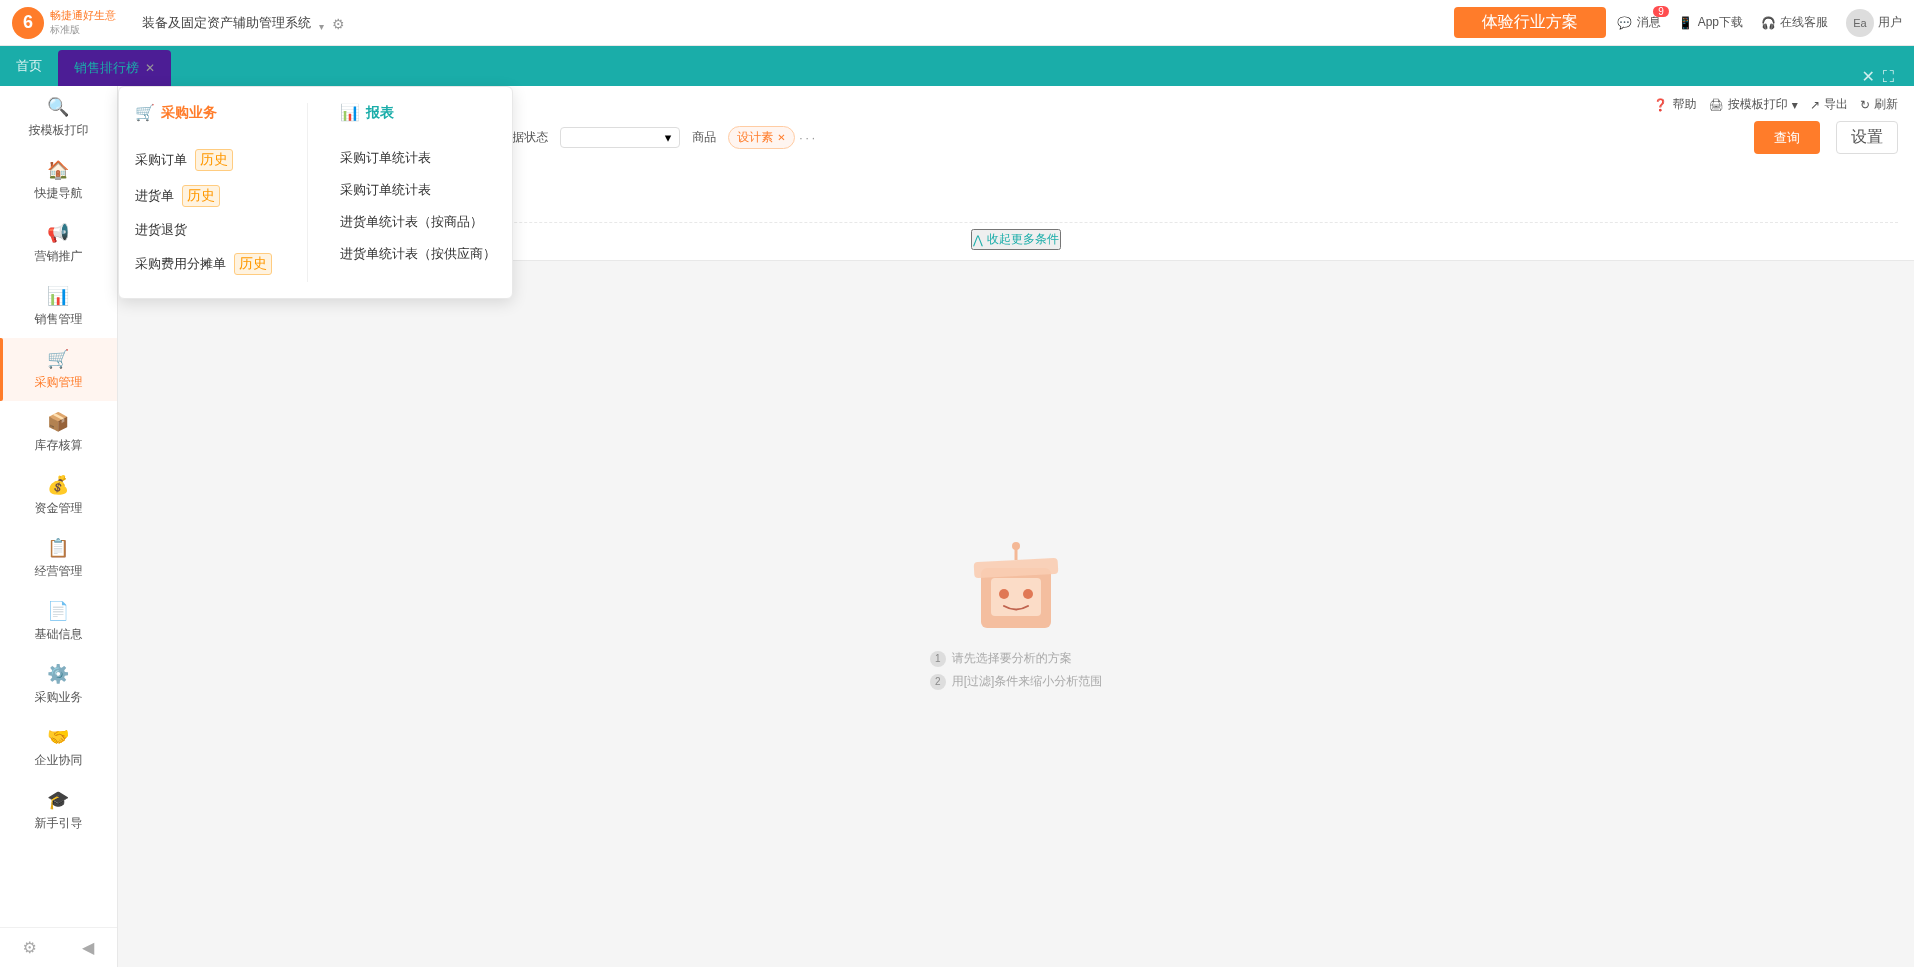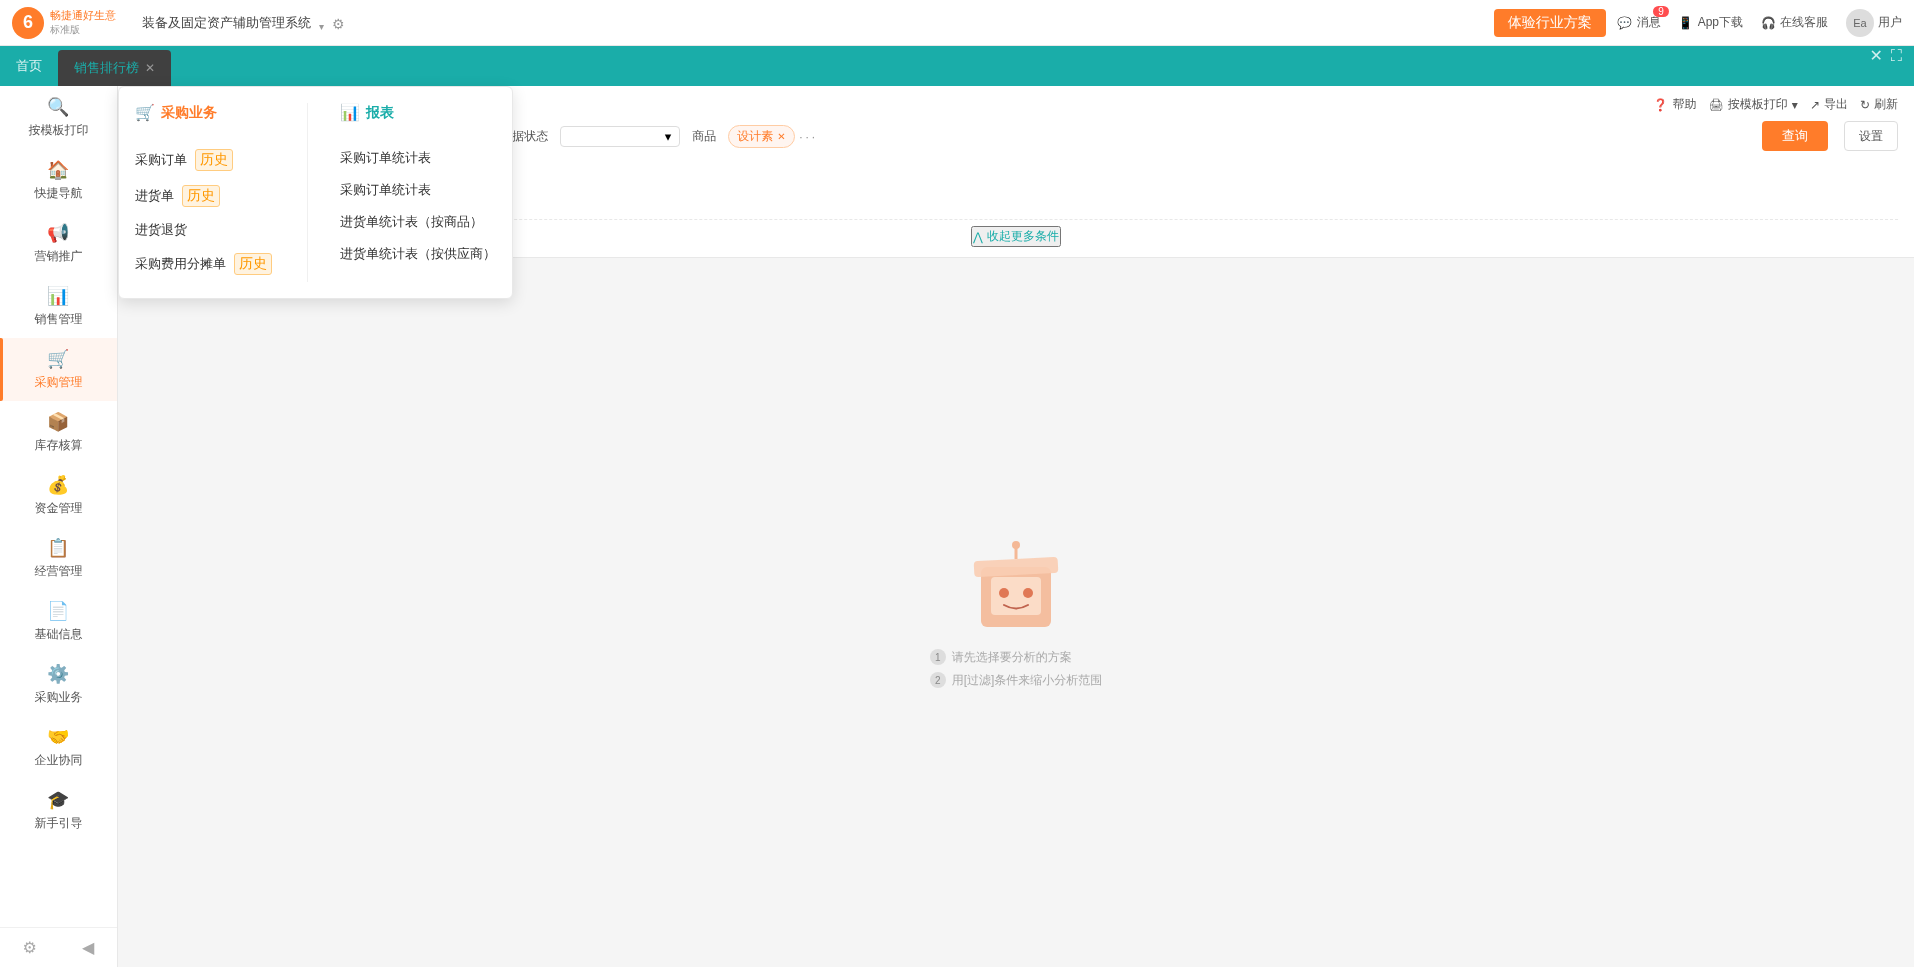--- a/index.html
+++ b/index.html
@@ -8,30 +8,30 @@
     
     .top-bar { height: 46px; background: #fff; display: flex; align-items: center; padding: 0 12px; border-bottom: 1px solid #e8e8e8; flex-shrink: 0; gap: 12px; }
     .logo-area { width: 118px; display: flex; align-items: center; gap: 6px; flex-shrink: 0; }
     .logo-icon { width: 32px; height: 32px; background: #ff7c2a; border-radius: 50%; display: flex; align-items: center; justify-content: center; color: #fff; font-size: 18px; font-weight: bold; }
     .logo-text { font-size: 11px; color: #ff7c2a; line-height: 1.3; }
     .logo-badge { font-size: 10px; color: #999; }
     .app-title { color: #333; font-size: 13px; flex: 1; display: flex; align-items: flex-end; gap: 8px; }
     .app-title-text { color: #444; }
     .title-arrow { color: #999; font-size: 10px; }
     .gear-icon { color: #999; font-size: 14px; cursor: pointer; }
-    .trial-btn { background: #ff7c2a; color: #fff; border: none; border-radius: 4px; padding: 5px 14px; font-size: 14px; cursor: pointer; white-space: nowrap; }
+    .trial-btn { background: #ff7c2a; color: #fff; border: none; border-radius: 4px; padding: 5px 28px; font-size: 16px; cursor: pointer; white-space: nowrap; }
     .top-right { margin-left: auto; display: flex; align-items: center; gap: 18px; color: #555; font-size: 12px; }
     .top-right-item { display: flex; align-items: center; gap: 4px; cursor: pointer; position: relative; }
     .badge { background: #ff4d4f; color: #fff; border-radius: 10px; font-size: 10px; padding: 0 5px; position: absolute; top: -8px; right: -8px; }
     .avatar-circle { width: 28px; height: 28px; background: #ddd; border-radius: 50%; display: flex; align-items: center; justify-content: center; font-size: 11px; color: #666; }
 
     
-    .tab-bar { height: 40px; background: #1aada9; display: flex; align-items: flex-start; padding: 0 0 0 0; flex-shrink: 0; }
+    .tab-bar { height: 40px; background: #1aada9; display: flex; align-items: flex-end; padding: 0 8px 0 0; flex-shrink: 0; }
     .tab-item { height: 40px; padding: 0 16px; display: flex; align-items: center; cursor: pointer; font-size: 13px; color: rgba(255,255,255,0.85); gap: 6px; }
-    .tab-item.active { background: #404040; color: #1aada9; border-radius: 4px 4px 0 0; margin-top: 4px; height: 36px; }
+    .tab-item.active { background: #4c1d95; color: #1aada9; border-radius: 4px 4px 0 0; margin-top: 4px; height: 36px; }
     .tab-close { font-size: 12px; color: #999; cursor: pointer; }
     .tab-right { margin-left: auto; display: flex; align-items: center; gap: 8px; padding-right: 12px; color: rgba(255,255,255,0.8); }
     .tab-right-icon { cursor: pointer; font-size: 16px; }
 
     
     .main-layout { display: flex; flex: 1; overflow: hidden; }
 
     
     .sidebar { width: 118px; background: #fff; border-right: 1px solid #e8e8e8; display: flex; flex-direction: column; flex-shrink: 0; overflow-y: auto; }
     .sidebar-item { display: flex; flex-direction: column; align-items: center; padding: 10px 0; cursor: pointer; color: #555; font-size: 12px; gap: 4px; position: relative; }
@@ -52,21 +52,21 @@
     .filter-label { color: #555; font-size: 12px; white-space: nowrap; }
     .filter-input { border: 1px solid #ddd; border-radius: 4px; padding: 4px 8px; font-size: 12px; color: #333; min-width: 80px; }
     .filter-date-group { display: flex; align-items: center; gap: 4px; }
     .date-shortcut { color: #1aada9; font-size: 12px; cursor: pointer; }
     .filter-tag { display: inline-flex; align-items: center; gap: 4px; background: #fff5f0; border: 1px solid #ffcca3; border-radius: 12px; padding: 2px 8px; font-size: 12px; color: #ff7c2a; }
     .filter-tag-close { cursor: pointer; font-size: 10px; }
     .filter-more-dots { color: #999; cursor: pointer; letter-spacing: 2px; }
     .toolbar-right { margin-left: auto; display: flex; align-items: center; gap: 12px; }
     .toolbar-btn { display: flex; align-items: center; gap: 4px; color: #555; font-size: 12px; cursor: pointer; }
     .query-btn { background: #ff7c2a; color: #fff; border: none; border-radius: 4px; padding: 6px 20px; font-size: 13px; cursor: pointer; }
-    .setting-btn { border: 1px solid #ddd; background: #fff; color: #555; border-radius: 4px; padding: 5px 14px; font-size: 12px; cursor: pointer; }
+    .setting-btn { border: 1px solid #ddd; background: #fff; color: #555; border-radius: 4px; padding: 5px 14px; font-size: 16px; cursor: pointer; }
     .collapse-btn { display: flex; align-items: center; gap: 4px; color: #1aada9; font-size: 12px; cursor: pointer; margin: 0 auto; }
     .filter-divider { border: none; border-top: 1px dashed #e8e8e8; margin: 6px 0; }
 
     
     .empty-state { flex: 1; display: flex; flex-direction: column; align-items: center; justify-content: center; gap: 12px; }
     .empty-illustration { width: 120px; height: 100px; position: relative; }
     .empty-text-group { display: flex; flex-direction: column; gap: 6px; }
     .empty-text-item { display: flex; align-items: center; gap: 6px; color: #aaa; font-size: 12px; }
     .empty-num { width: 16px; height: 16px; border-radius: 50%; background: #ddd; display: flex; align-items: center; justify-content: center; font-size: 10px; color: #888; flex-shrink: 0; }
 

